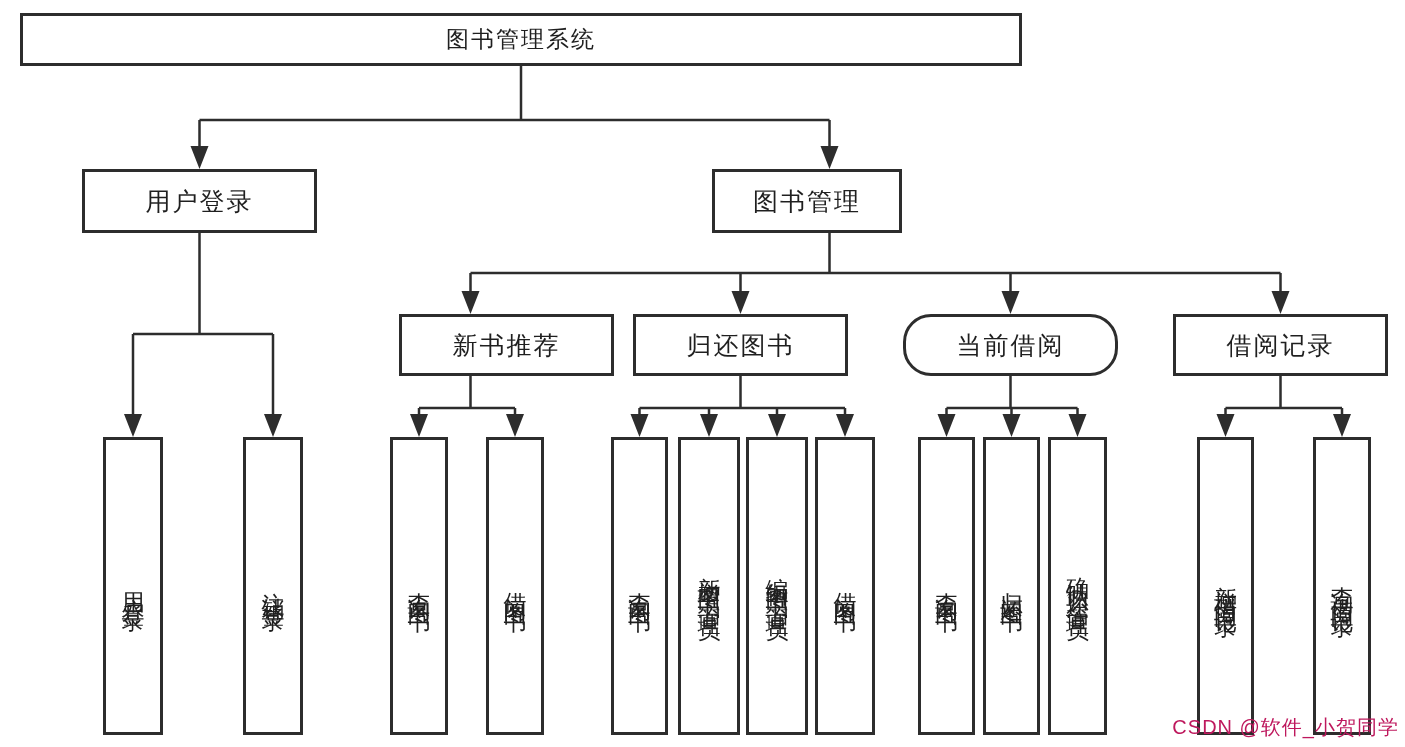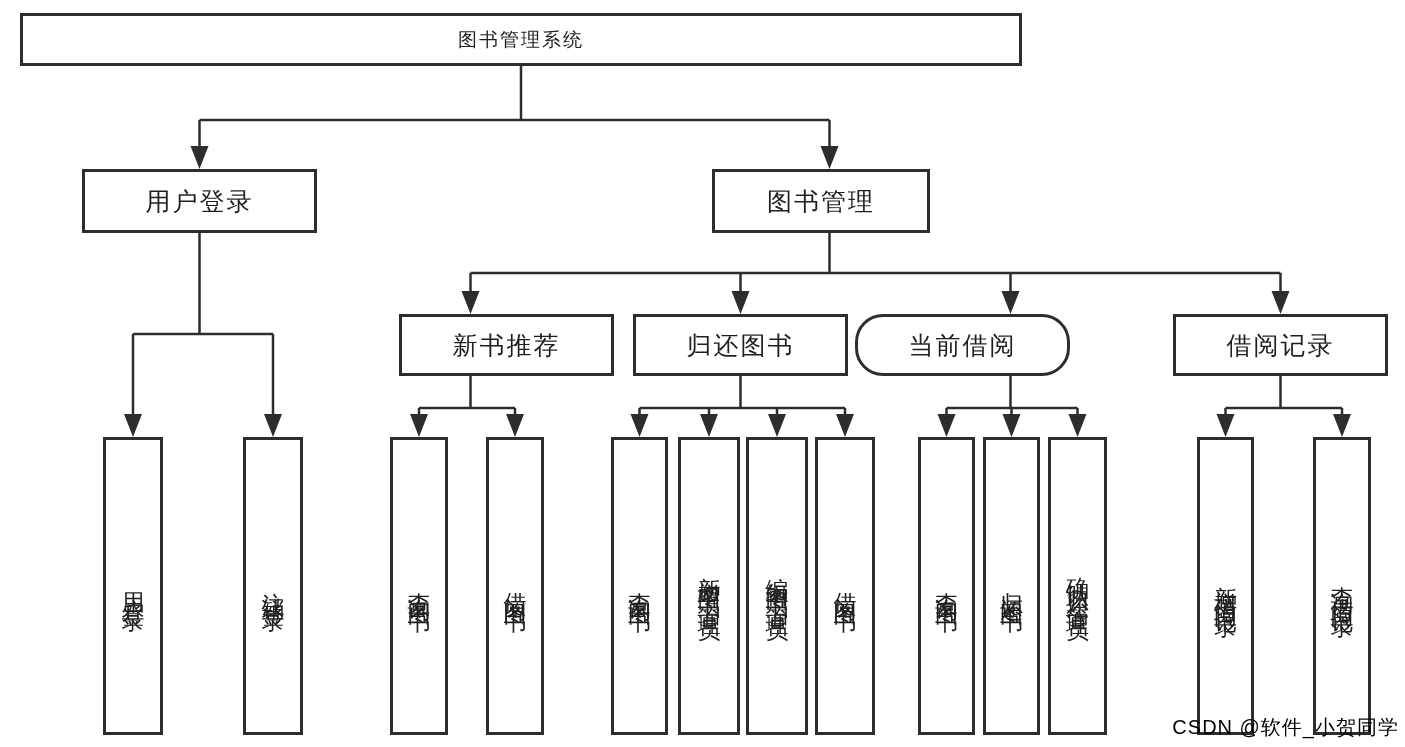--- a/index.html
+++ b/index.html
@@ -31,40 +31,40 @@
     justify-content: center;
     color: #1f1f1f;
     z-index: 2;
   }
   .node.h-label {
     font-size: 25px;
     letter-spacing: 2px;
     white-space: nowrap;
   }
   .node.root-label {
-    font-size: 19px;
+    font-size: 23px;
     letter-spacing: 2px;
     text-align: right;
   }
   .leaf .v-text {
     writing-mode: vertical-rl;
     text-orientation: mixed;
     font-size: 23px;
     letter-spacing: 6px;
     line-height: 1;
     color: #1f1f1f;
   }
   
   .n-root  { left: 20px;   top: 13px;  width: 1002px; height: 53px; }
   .n-l2a   { left: 82px;   top: 169px; width: 235px;  height: 64px; }
-  .n-l2b   { left: 712px;  top: 169px; width: 218px;  height: 64px; }
+  .n-l2b   { left: 712px;  top: 169px; width: 190px;  height: 64px; }
   .n-l3    { top: 314px; height: 62px; width: 215px; }
   .n-l3a   { left: 363px; margin-left: 36px; }
   .n-l3b   { left: 633px; }
-  .n-l3c   { left: 855px; border-radius: 28px; }
+  .n-l3c   { left: 903px; border-radius: 28px; }
   .n-l3d   { left: 1173px; justify-content: center; }
   .leaf    { top: 437px; height: 298px; }
   .lf1  { left: 103px;  width: 60px; }
   .lf2  { left: 243px;  width: 60px; }
   .lf3  { left: 390px;  width: 58px; }
   .lf4  { left: 486px;  width: 58px; }
   .lf5  { left: 611px;  width: 57px; }
   .lf6  { left: 678px;  width: 62px; }
   .lf7  { left: 746px;  width: 62px; }
   .lf8  { left: 815px;  width: 60px; }
@@ -72,21 +72,21 @@
   .lf10 { left: 983px;  width: 57px; }
   .lf11 { left: 1048px; width: 59px; }
   .lf12 { left: 1197px; width: 57px; }
   .lf13 { left: 1313px; width: 58px; }
   #watermark {
     position: absolute;
     right: 6px;
     bottom: 6px;
     font-size: 20px;
     letter-spacing: 1px;
-    color: #000000;
+    color: #be185d;
     z-index: 3;
     white-space: nowrap;
   }
 </style>
 </head>
 <body>
 
 <div id="stage">
 
   <svg id="wires" viewBox="0 0 1405 747" xmlns="http://www.w3.org/2000/svg" aria-hidden="true">

